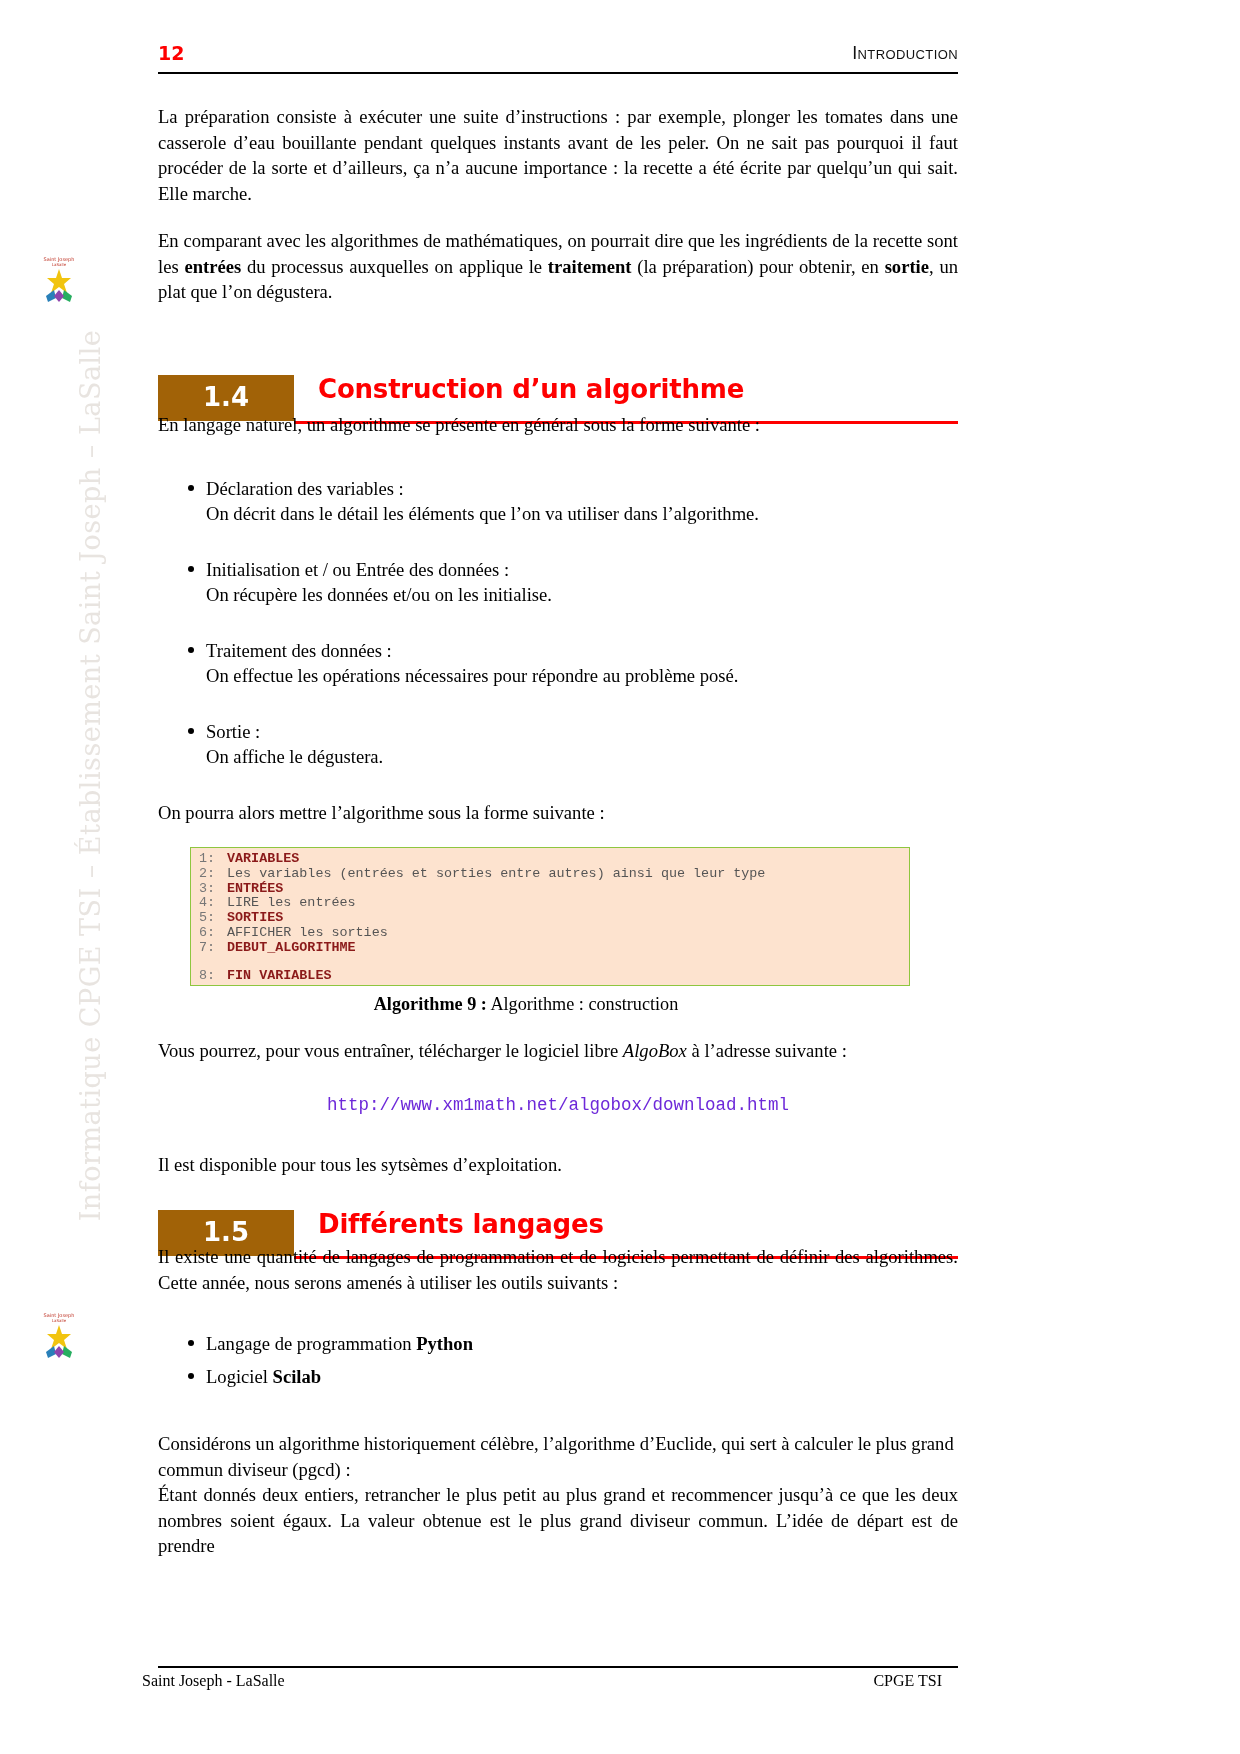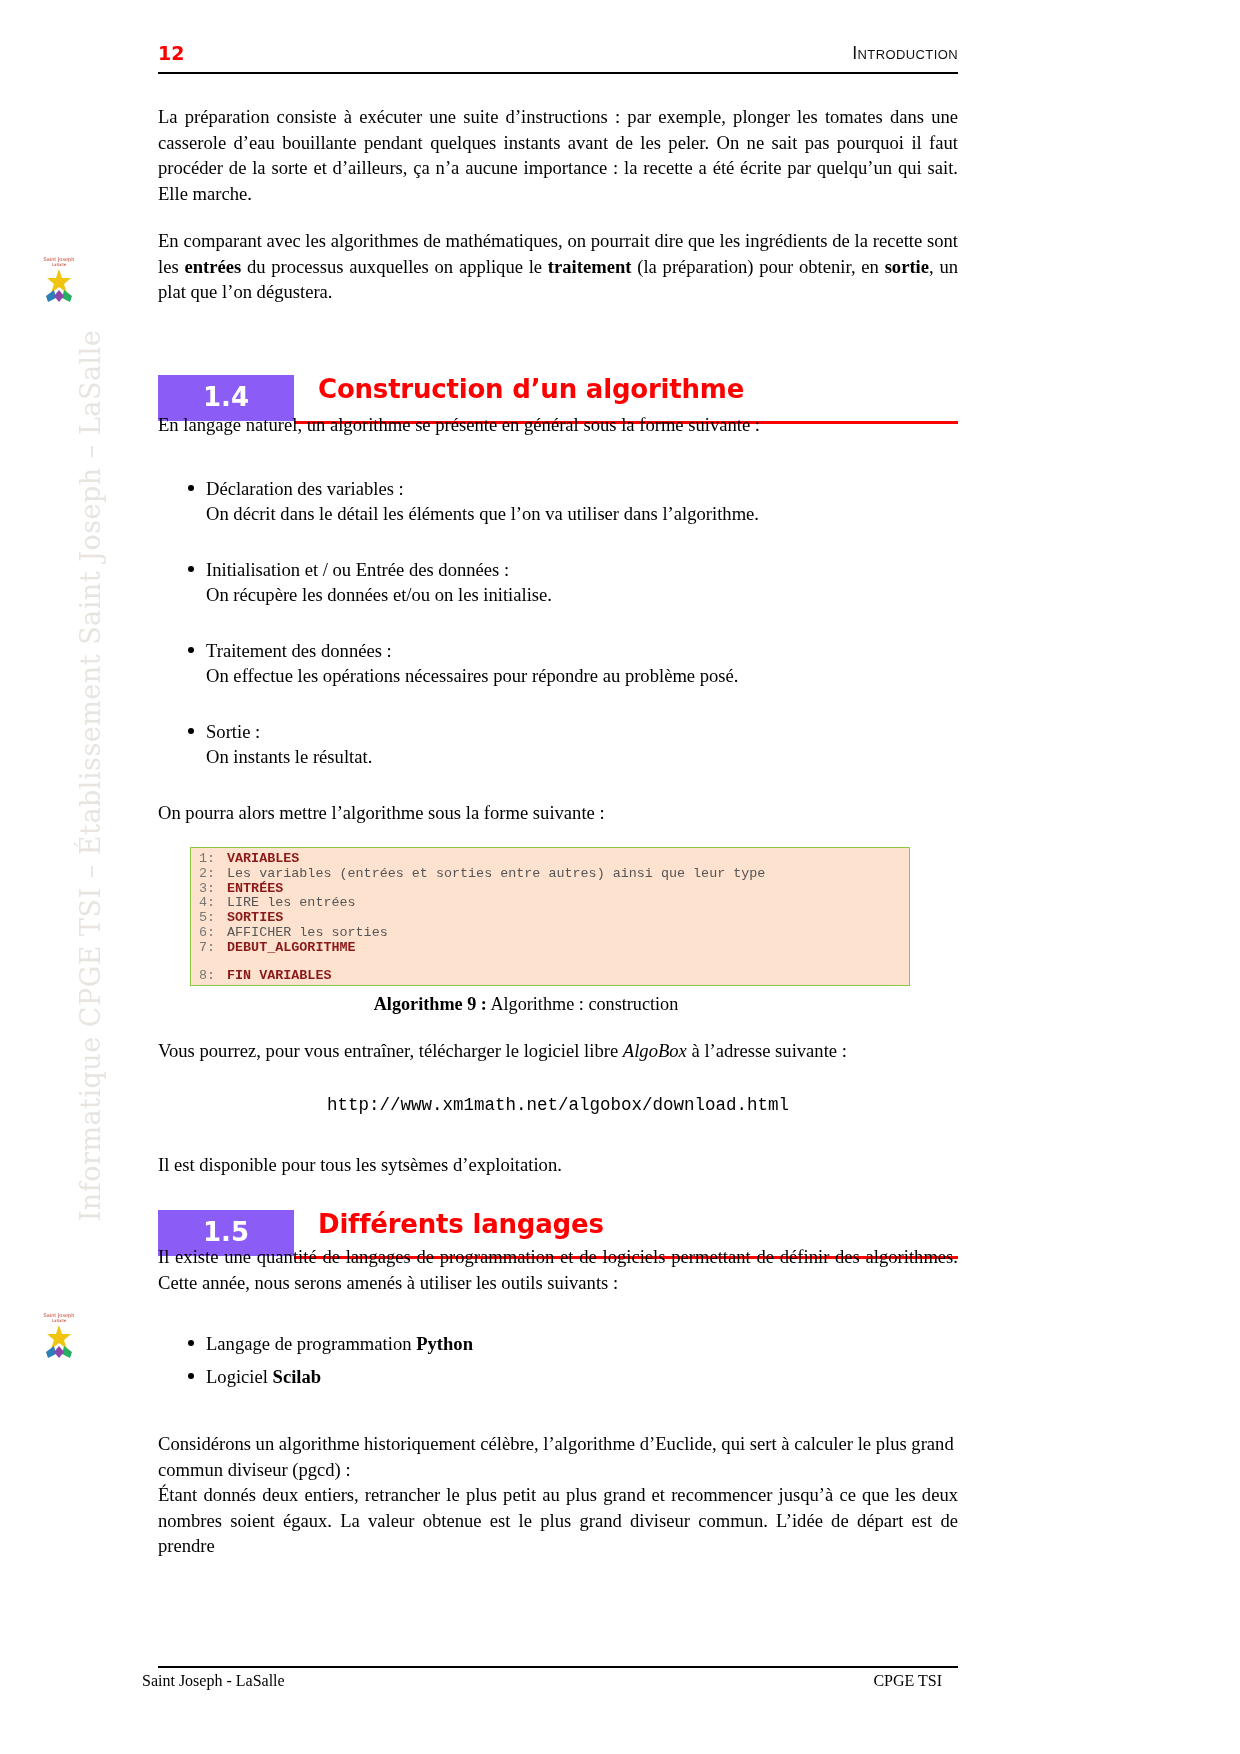--- a/index.html
+++ b/index.html
@@ -68,21 +68,21 @@
   .para{margin-bottom:22px;text-align:justify;}
   .nojust{text-align:left;}
   b{font-weight:bold;}
   i{font-style:italic;}
 
   
   .sect{position:relative;height:54px;margin:0;}
   .sect-num{
     position:absolute;left:0;top:0;
     width:136px;height:46px;
-    background:#8b5cf6;
+    background:#a16207;
     color:#fff;
     font-family:"DejaVu Sans", sans-serif;
     font-weight:bold;
     font-size:26px;
     display:flex;align-items:center;justify-content:center;
     letter-spacing:0px;
   }
   .sect-title{
     position:absolute;left:160px;top:2px;
     color:#fe0000;
@@ -137,21 +137,21 @@
   .caption{
     width:800px;text-align:center;
     font-size:18.2px;margin-top:6px;
   }
   .caption b{font-weight:bold;}
 
   .url{
     text-align:center;width:800px;
     font-family:"Liberation Mono","DejaVu Sans Mono",monospace;
     font-size:17.5px;
-    color:#000000;
+    color:#6d28d9;
   }
 
   
   .footer-rule{
     position:absolute;left:158px;top:1666px;width:800px;height:1.6px;background:#000;
   }
   .footer{
     position:absolute;left:142px;top:1672px;width:800px;height:24px;
     font-size:16px;
   }
@@ -227,21 +227,21 @@
         <span class="li-line2">On récupère les données et/ou on les initialise.</span>
       </li>
       <li>
         <span class="dot"></span>
         <span>Traitement des données :</span>
         <span class="li-line2">On effectue les opérations nécessaires pour répondre au problème posé.</span>
       </li>
       <li>
         <span class="dot"></span>
         <span>Sortie :</span>
-        <span class="li-line2">On instants le résultat.</span>
+        <span class="li-line2">On affiche le dégustera.</span>
       </li>
     </ul>
 
     <p class="para nojust" style="margin-top:20px;margin-bottom:22px;">On pourra alors mettre l’algorithme sous la forme suivante :</p>
 
     <div class="listing">
       <div class="ln">
         <span class="no">1:</span>
         <span class="kw">VARIABLES</span>
       </div>

